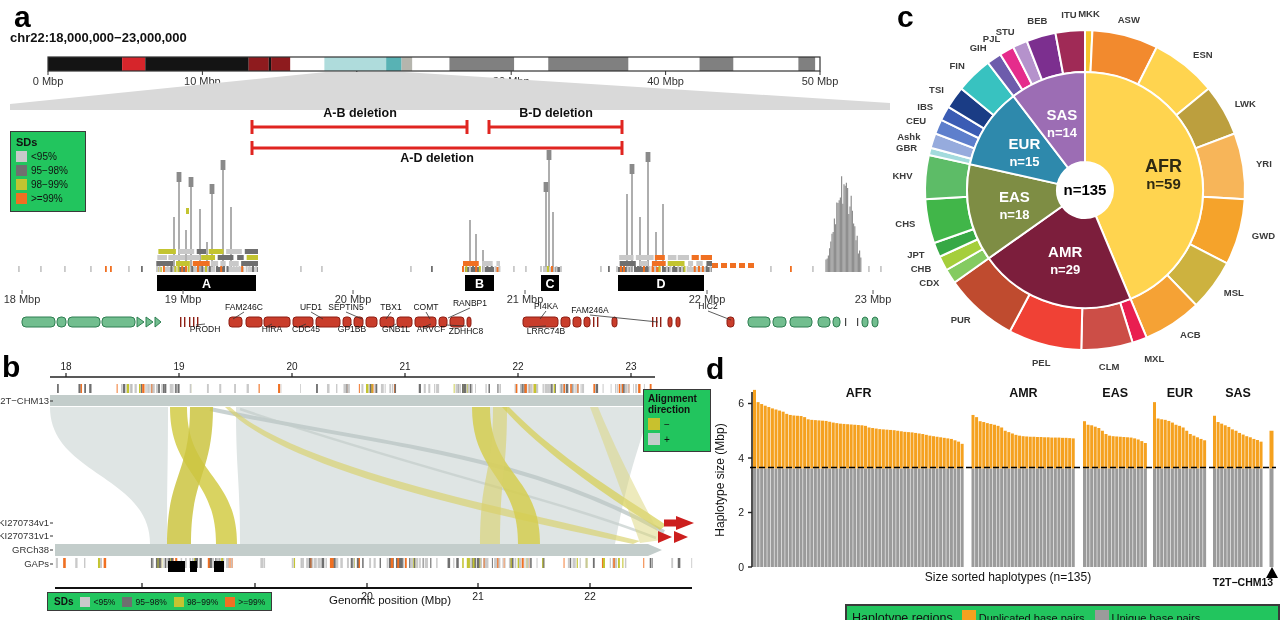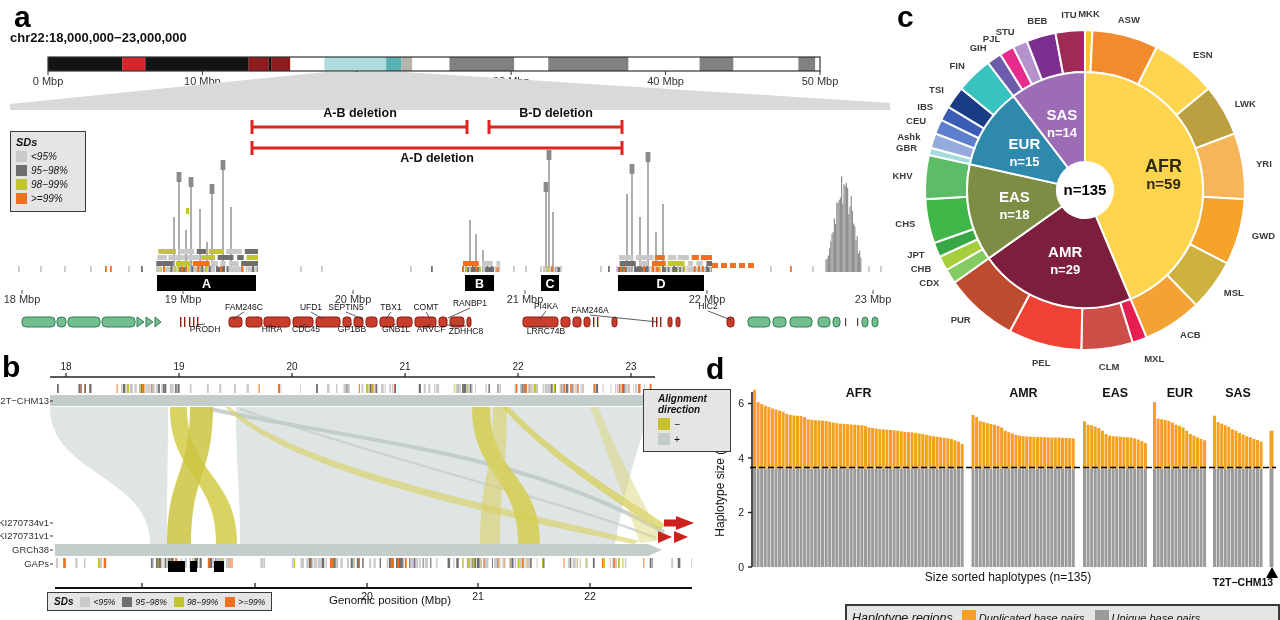--- a/index.html
+++ b/index.html
@@ -1,26 +1,26 @@
 <!DOCTYPE html>
 <html><head>
 <meta charset="utf-8">
 <style>
   html,body{margin:0;padding:0;background:#fff;}
   #stage{position:relative;width:1280px;height:620px;background:#fff;overflow:hidden;
          font-family:"Liberation Sans","DejaVu Sans",sans-serif;}
   .plabel{position:absolute;font-size:30px;font-weight:700;color:#000;line-height:1;}
   #chr-title{position:absolute;left:10px;top:30px;font-size:13px;font-weight:700;color:#111;text-align:center;}
-  .box{position:absolute;background:#e5e5e5;border:1.5px solid #3a3a3a;color:#111;font-style:italic;}
+  .box{position:absolute;background:#22c55e;border:1.5px solid #3a3a3a;color:#111;}
   .lg-title{font-weight:700;}
   #sd-legend-a{left:10px;top:131px;width:64px;padding:4px 5px;font-size:10px;}
   #sd-legend-a .lg-title{font-size:11px;margin-bottom:2px;}
   .vitem{display:flex;align-items:center;margin:3px 0;}
   .vitem .sw{width:11px;height:11px;margin-right:4px;flex:0 0 auto;}
-  #align-legend{left:643px;top:389px;width:58px;padding:3px 14px;font-size:10px;}
+  #align-legend{left:643px;top:389px;width:58px;padding:3px 4px;font-size:10px;}
   #align-legend .lg-title{font-size:10px;line-height:1.1;margin-bottom:2px;}
   #align-legend .sw{width:12px;height:12px;}
   #sd-legend-b{left:47px;top:592px;padding:3px 6px;font-size:9px;display:flex;align-items:center;gap:7px;}
   #sd-legend-b .lg-title{font-size:10px;}
   .hitem{display:flex;align-items:center;gap:3px;}
   .hitem .sw{width:10px;height:10px;}
   #hap-legend{left:845px;top:604px;width:421px;padding:4px 5px;display:flex;align-items:center;gap:9px;border-width:2px;}
   #hap-legend .lg-title{font-size:12.5px;font-weight:400;}
   #hap-legend .hitem{font-size:11px;}
   #hap-legend .sw{width:14px;height:16px;}

